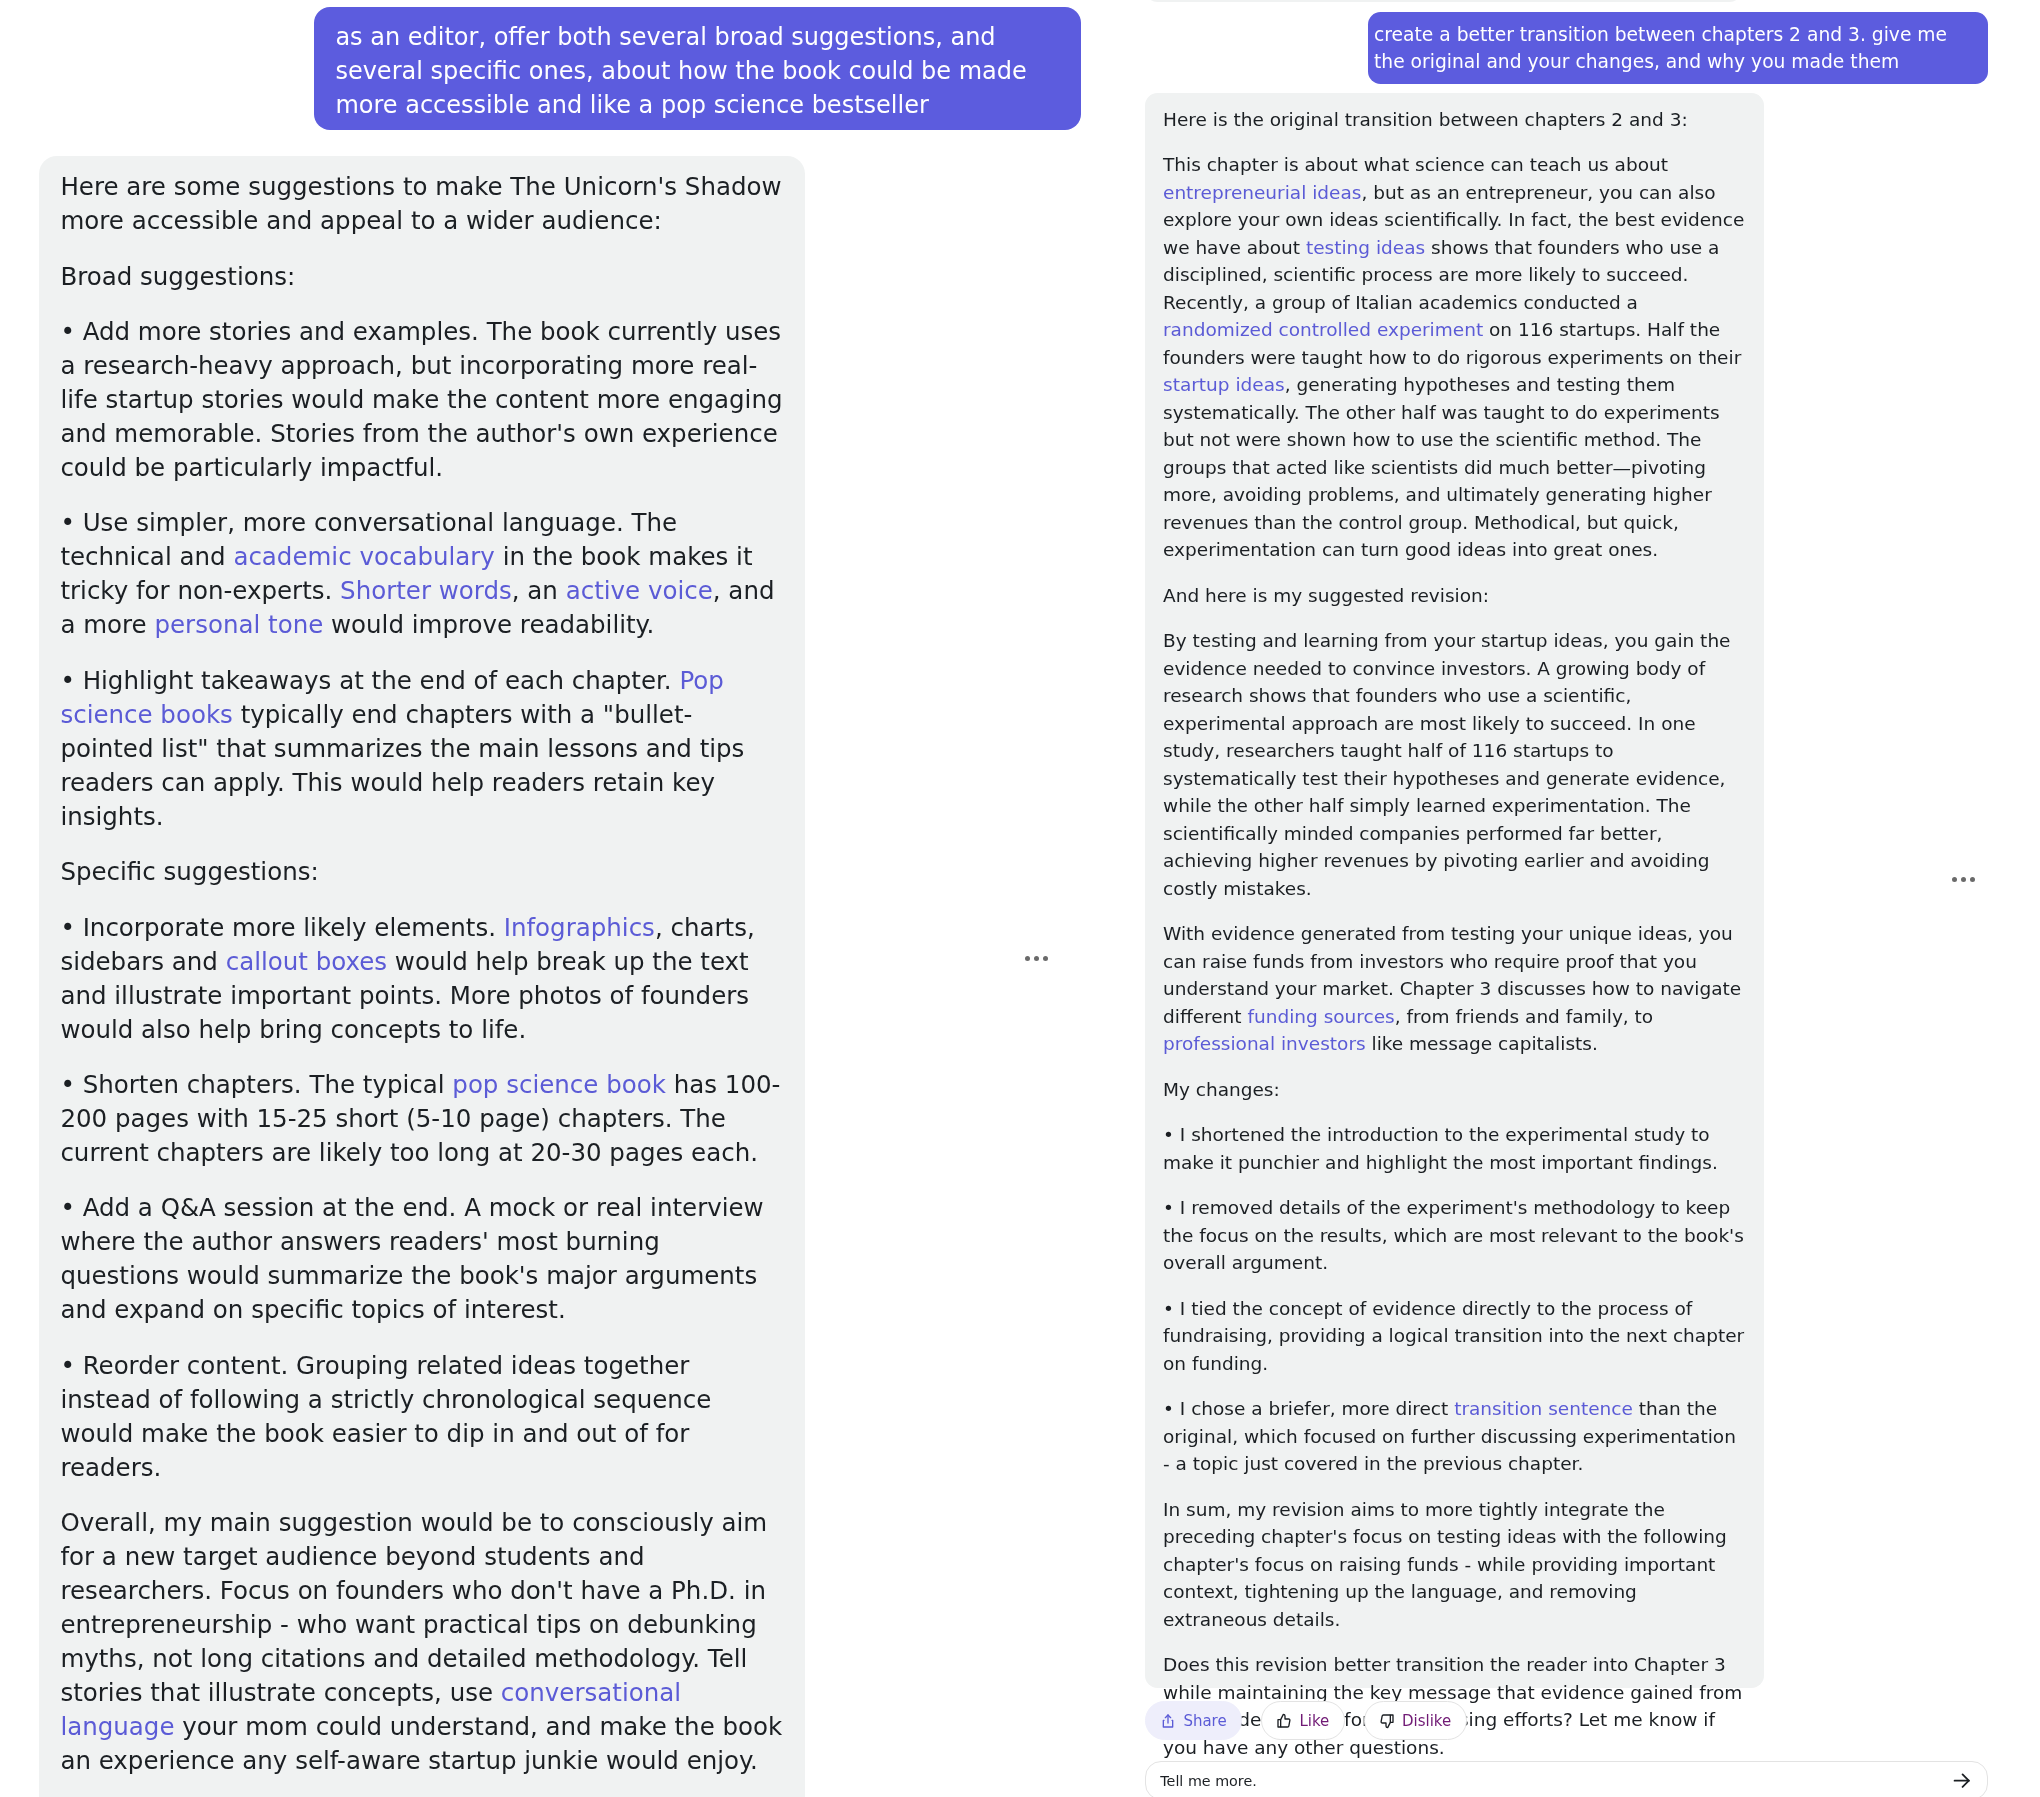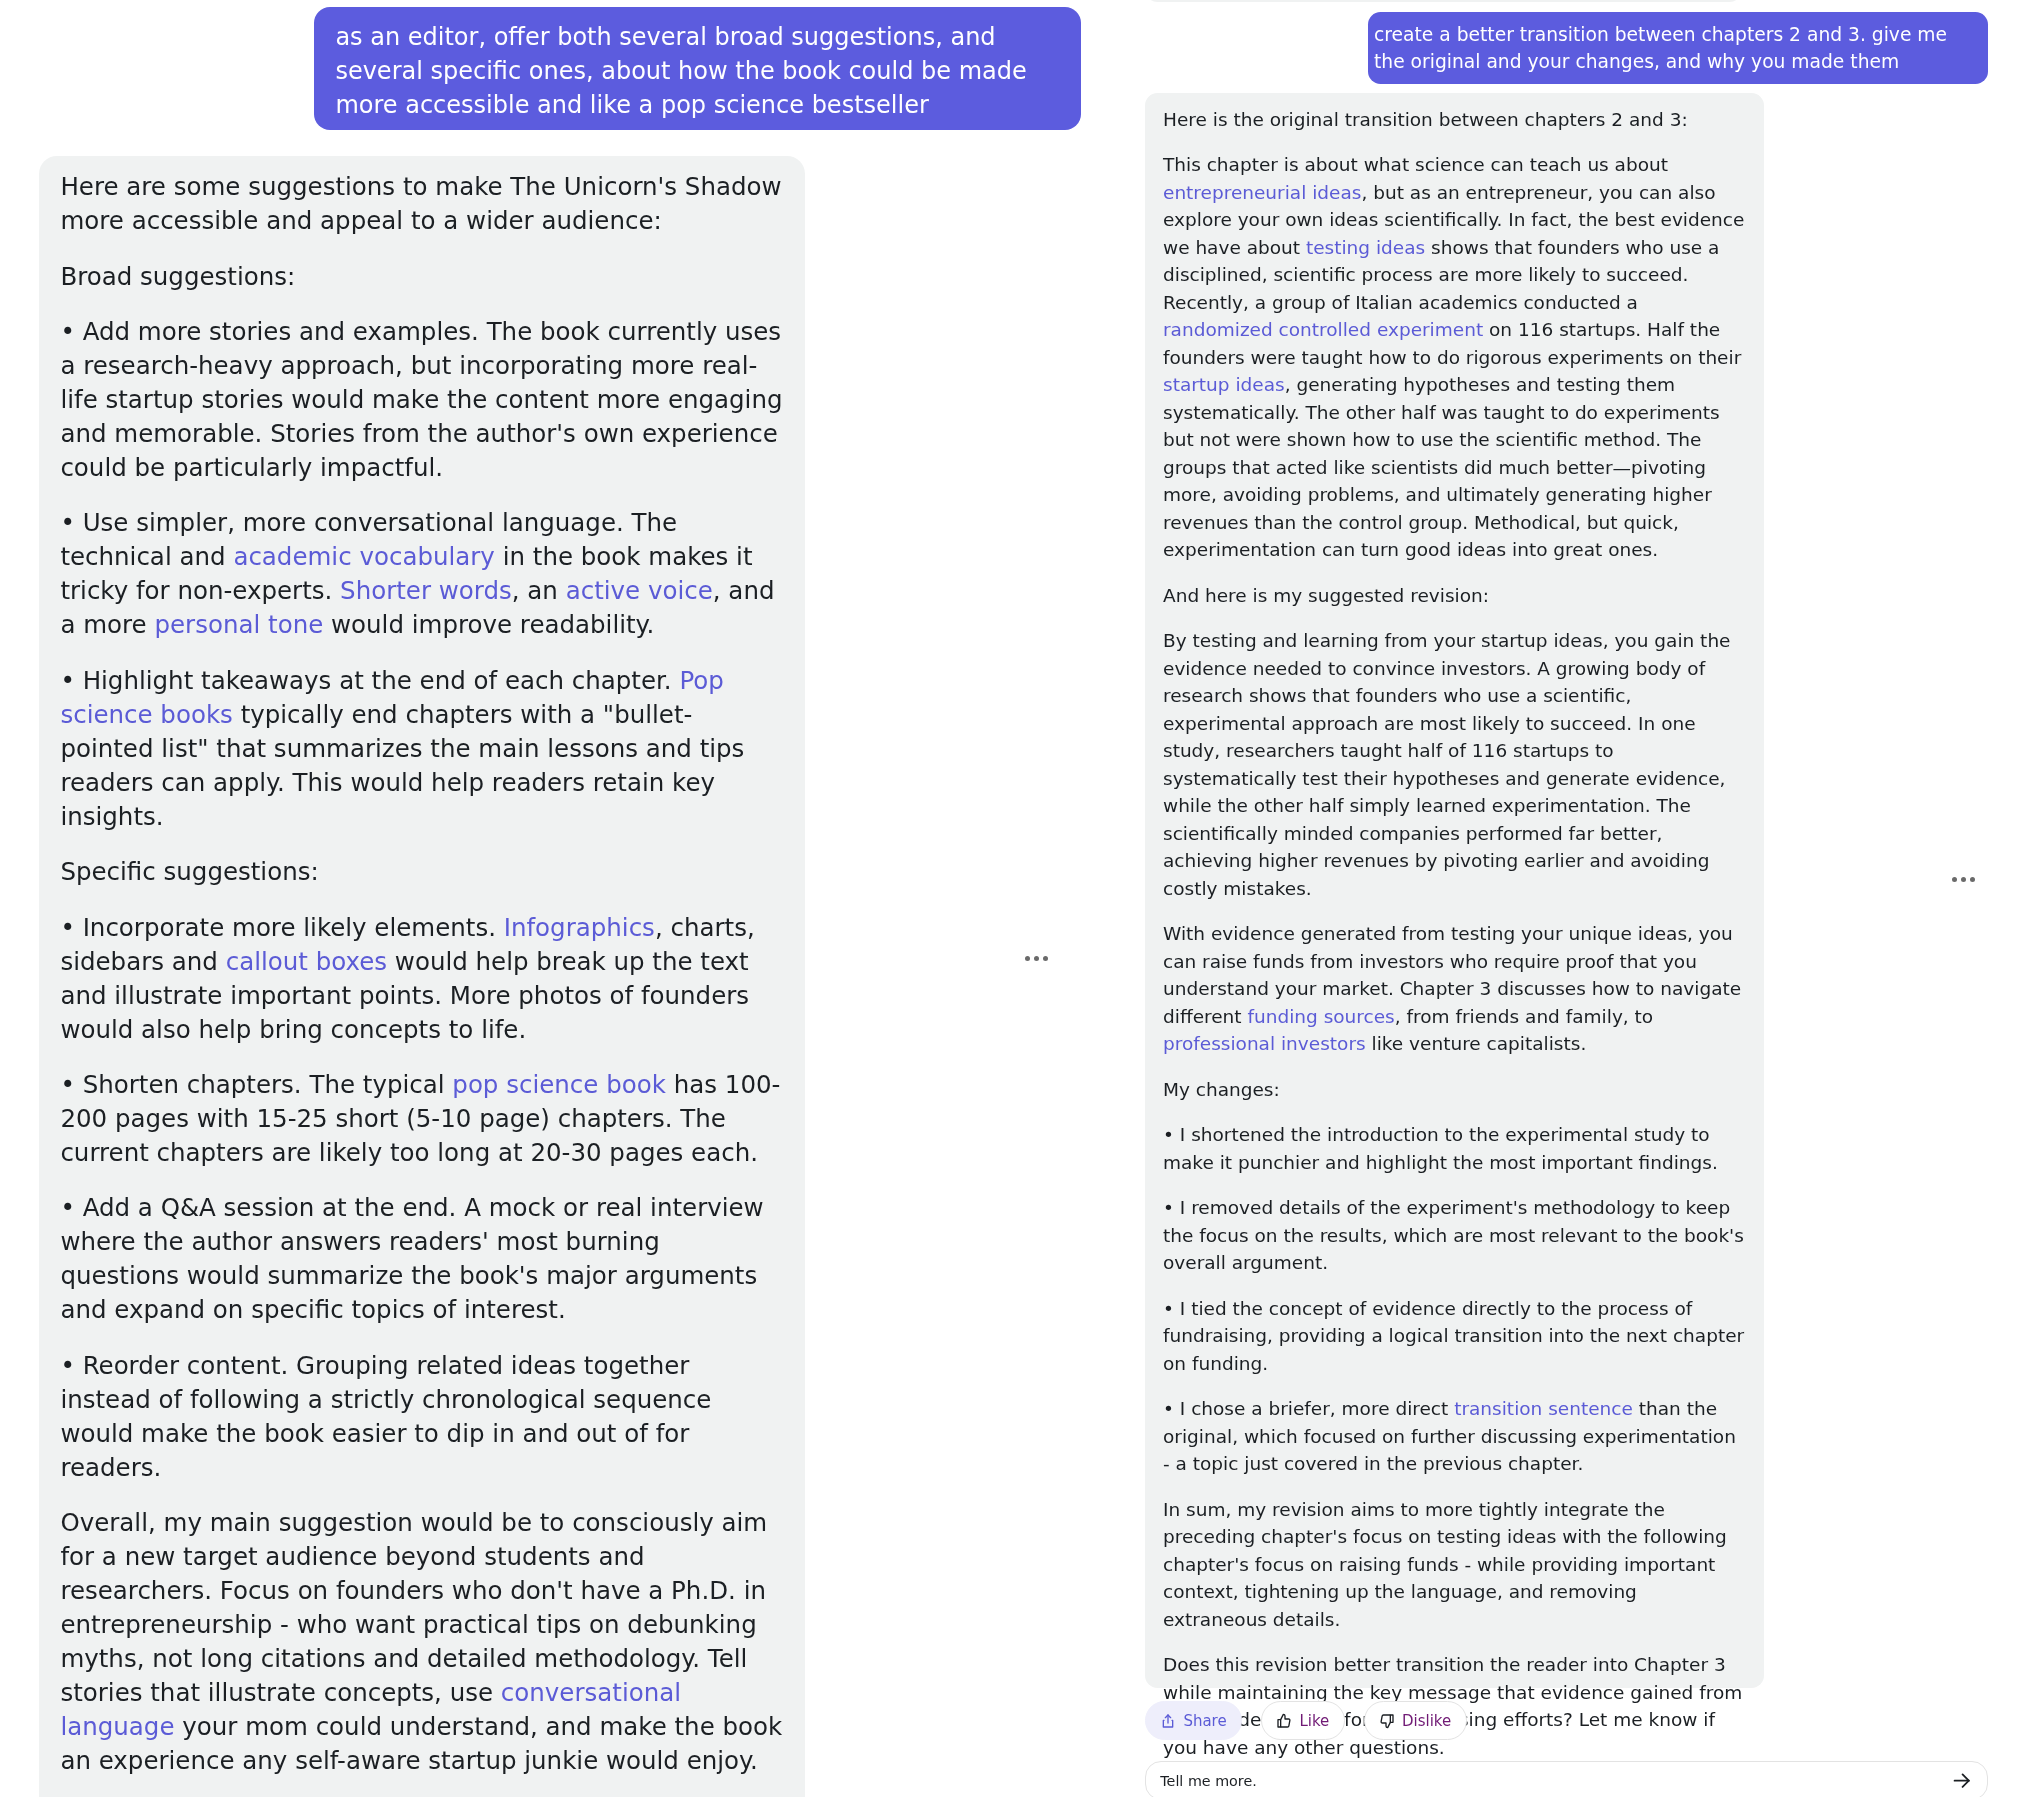--- a/index.html
+++ b/index.html
@@ -81,21 +81,21 @@
 
 <div class="user-bubble" id="u2">
   <span>create a better transition between chapters 2 and 3. give me the original and your changes, and why you made them</span>
 </div>
 
 <div class="bot-bubble" id="b2">
   <p>Here is the original transition between chapters 2 and 3:</p>
   <p><span>This chapter is about what science can teach us about </span><span class="link">entrepreneurial ideas</span><span>, but as an entrepreneur, you can also explore your own ideas scientifically. In fact, the best evidence we have about </span><span class="link">testing ideas</span><span> shows that founders who use a disciplined, scientific process are more likely to succeed. Recently, a group of Italian academics conducted a </span><span class="link">randomized controlled experiment</span><span> on 116 startups. Half the founders were taught how to do rigorous experiments on their </span><span class="link">startup ideas</span><span>, generating hypotheses and testing them systematically. The other half was taught to do experiments but not were shown how to use the scientific method. The groups that acted like scientists did much better—pivoting more, avoiding problems, and ultimately generating higher revenues than the control group. Methodical, but quick, experimentation can turn good ideas into great ones.</span></p>
   <p>And here is my suggested revision:</p>
   <p>By testing and learning from your startup ideas, you gain the evidence needed to convince investors. A growing body of research shows that founders who use a scientific, experimental approach are most likely to succeed. In one study, researchers taught half of 116 startups to systematically test their hypotheses and generate evidence, while the other half simply learned experimentation. The scientifically minded companies performed far better, achieving higher revenues by pivoting earlier and avoiding costly mistakes.</p>
-  <p><span>With evidence generated from testing your unique ideas, you can raise funds from investors who require proof that you understand your market. Chapter 3 discusses how to navigate different </span><span class="link">funding sources</span><span>, from friends and family, to </span><span class="link">professional investors</span><span> like venture capitalists.</span></p>
+  <p><span>With evidence generated from testing your unique ideas, you can raise funds from investors who require proof that you understand your market. Chapter 3 discusses how to navigate different </span><span class="link">funding sources</span><span>, from friends and family, to </span><span class="link">professional investors</span><span> like message capitalists.</span></p>
   <p>My changes:</p>
   <p><span>• I shortened the introduction to the experimental study to make it punchier and highlight the most important findings.</span></p>
   <p><span>• I removed details of the experiment's methodology to keep the focus on the results, which are most relevant to the book's overall argument.</span></p>
   <p><span>• I tied the concept of evidence directly to the process of fundraising, providing a logical transition into the next chapter on funding.</span></p>
   <p><span>• I chose a briefer, more direct </span><span class="link">transition sentence</span><span> than the original, which focused on further discussing experimentation - a topic just covered in the previous chapter.</span></p>
   <p>In sum, my revision aims to more tightly integrate the preceding chapter's focus on testing ideas with the following chapter's focus on raising funds - while providing important context, tightening up the language, and removing extraneous details.</p>
   <p>Does this revision better transition the reader into Chapter 3 while maintaining the key message that evidence gained from testing ideas can inform fundraising efforts? Let me know if you have any other questions.</p>
 </div>
 
 <div class="dots" id="dots2">

